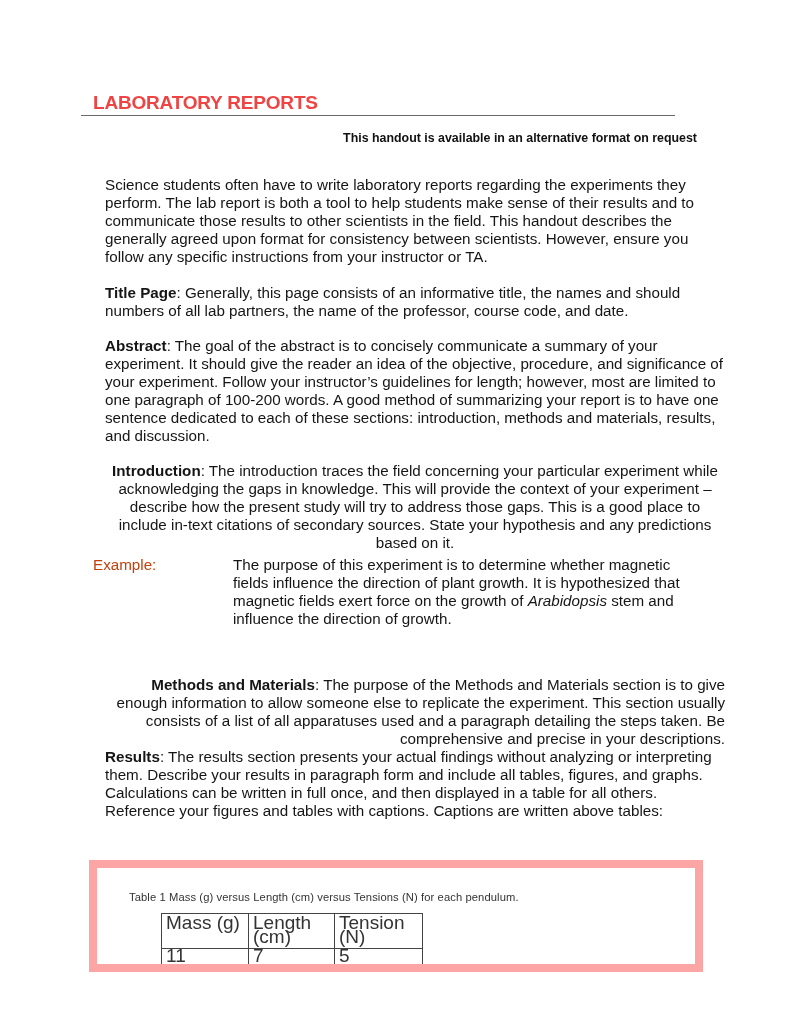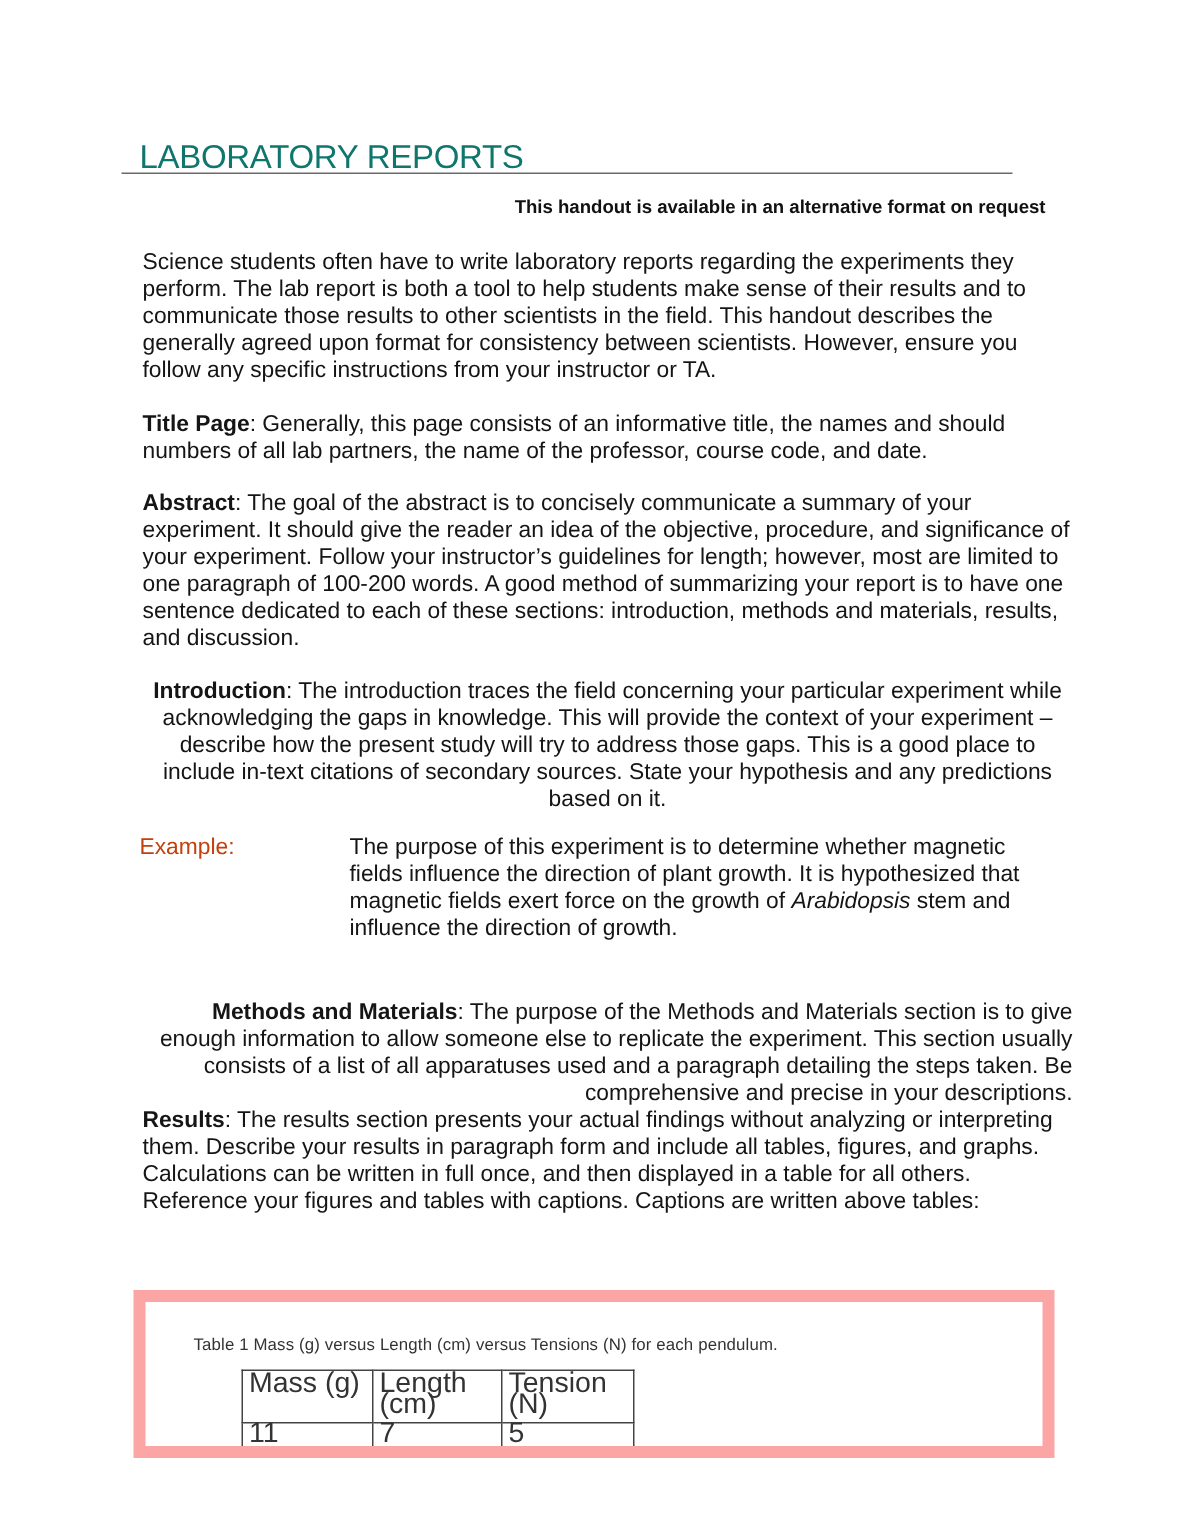--- a/index.html
+++ b/index.html
@@ -2,34 +2,34 @@
 <html><head>
 <meta charset="utf-8">
 <style>
   html, body { margin: 0; padding: 0; background: #ffffff; }
   body {
     width: 791px; height: 1024px; position: relative; overflow: hidden;
     font-family: "Liberation Sans", sans-serif; color: #111;
   }
   .page-title {
     position: absolute; left: 93px; top: 92px;
-    font-size: 22px; font-weight: normal; letter-spacing: -0.2px; color: #0f766e;
+    font-size: 19px; font-weight: bold; letter-spacing: -0.2px; color: #ef4444;
   }
   .title-rule {
     position: absolute; left: 81px; top: 115px; width: 594px; height: 0;
     border-top: 1.5px solid #6a6a6a;
   }
   .alt-format {
     position: absolute; right: 94px; top: 131px;
     font-size: 12.4px; font-weight: bold; color: #111;
   }
   .para {
     position: absolute; left: 93px; width: 620px;
     font-size: 15.2px; line-height: 18px; color: #151515;
-    margin: 2px;
+    margin: 12px;
   }
   .para b { font-weight: bold; }
   .example-label {
     position: absolute; left: 93px; top: 556px;
     font-size: 15.2px; line-height: 18px; color: #c2410c;
   }
   .example-body {
     position: absolute; left: 233px; top: 556px; width: 470px;
     font-size: 15.2px; line-height: 18px; color: #151515;
   }

